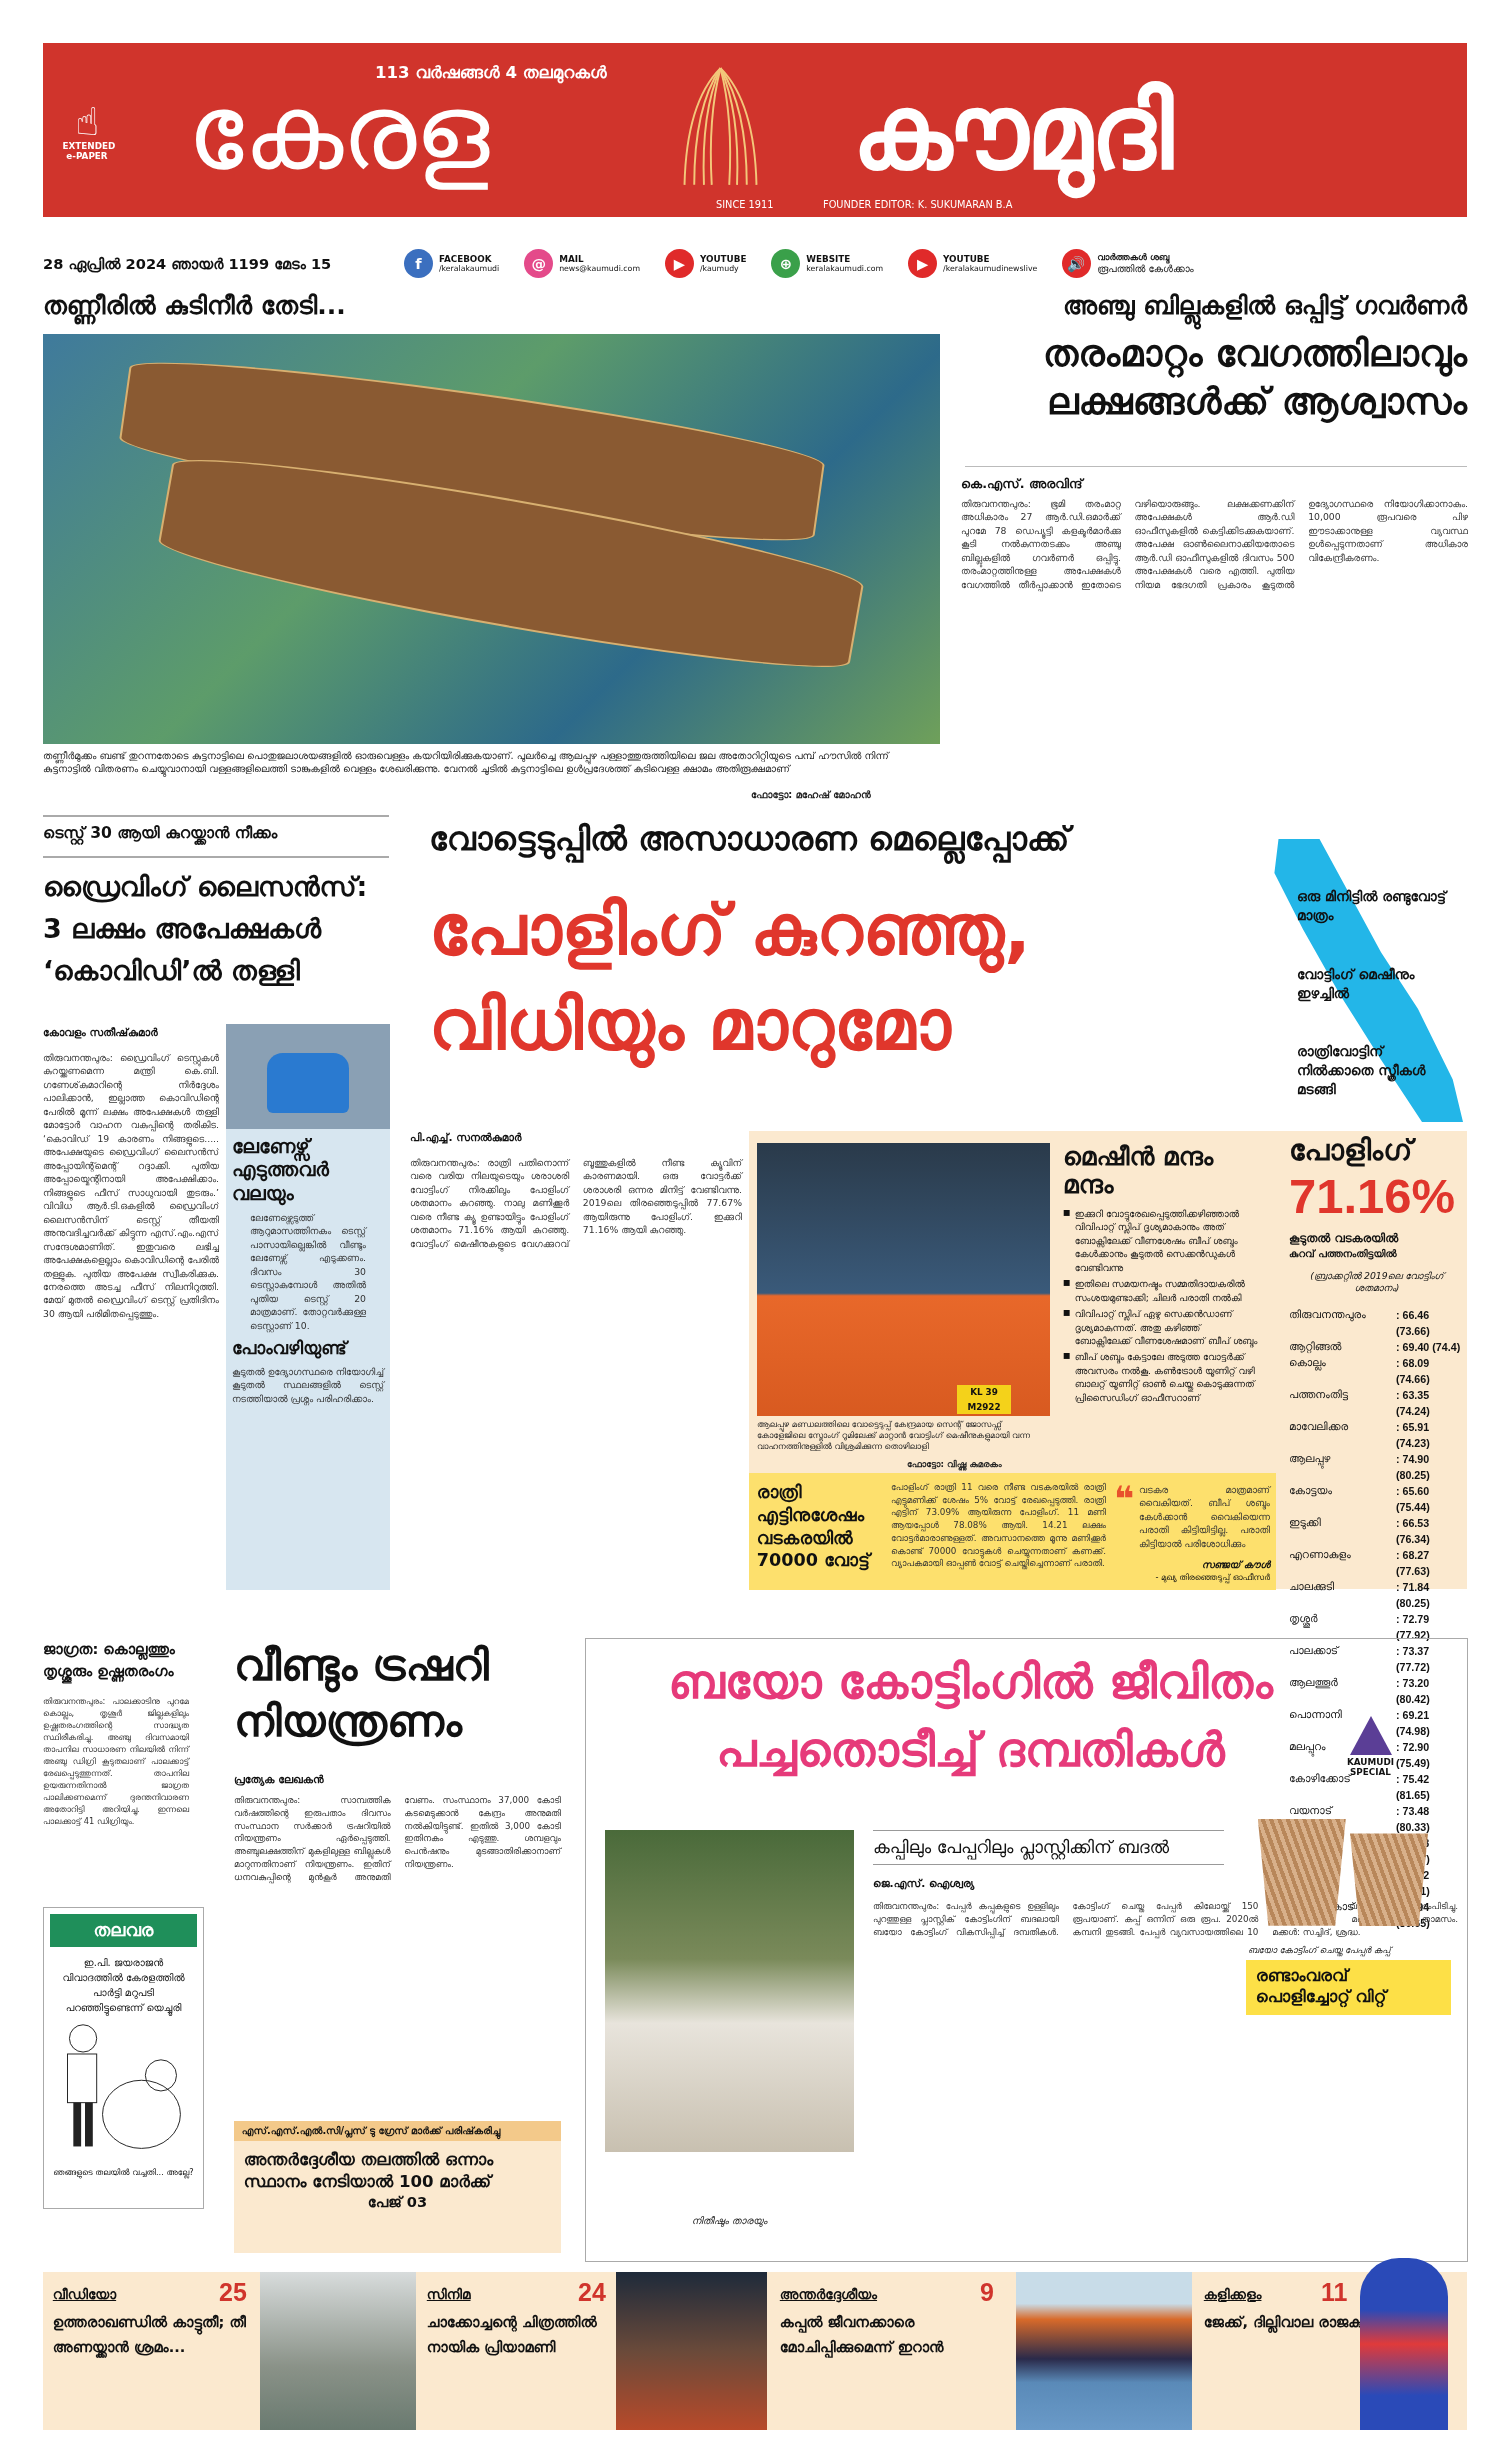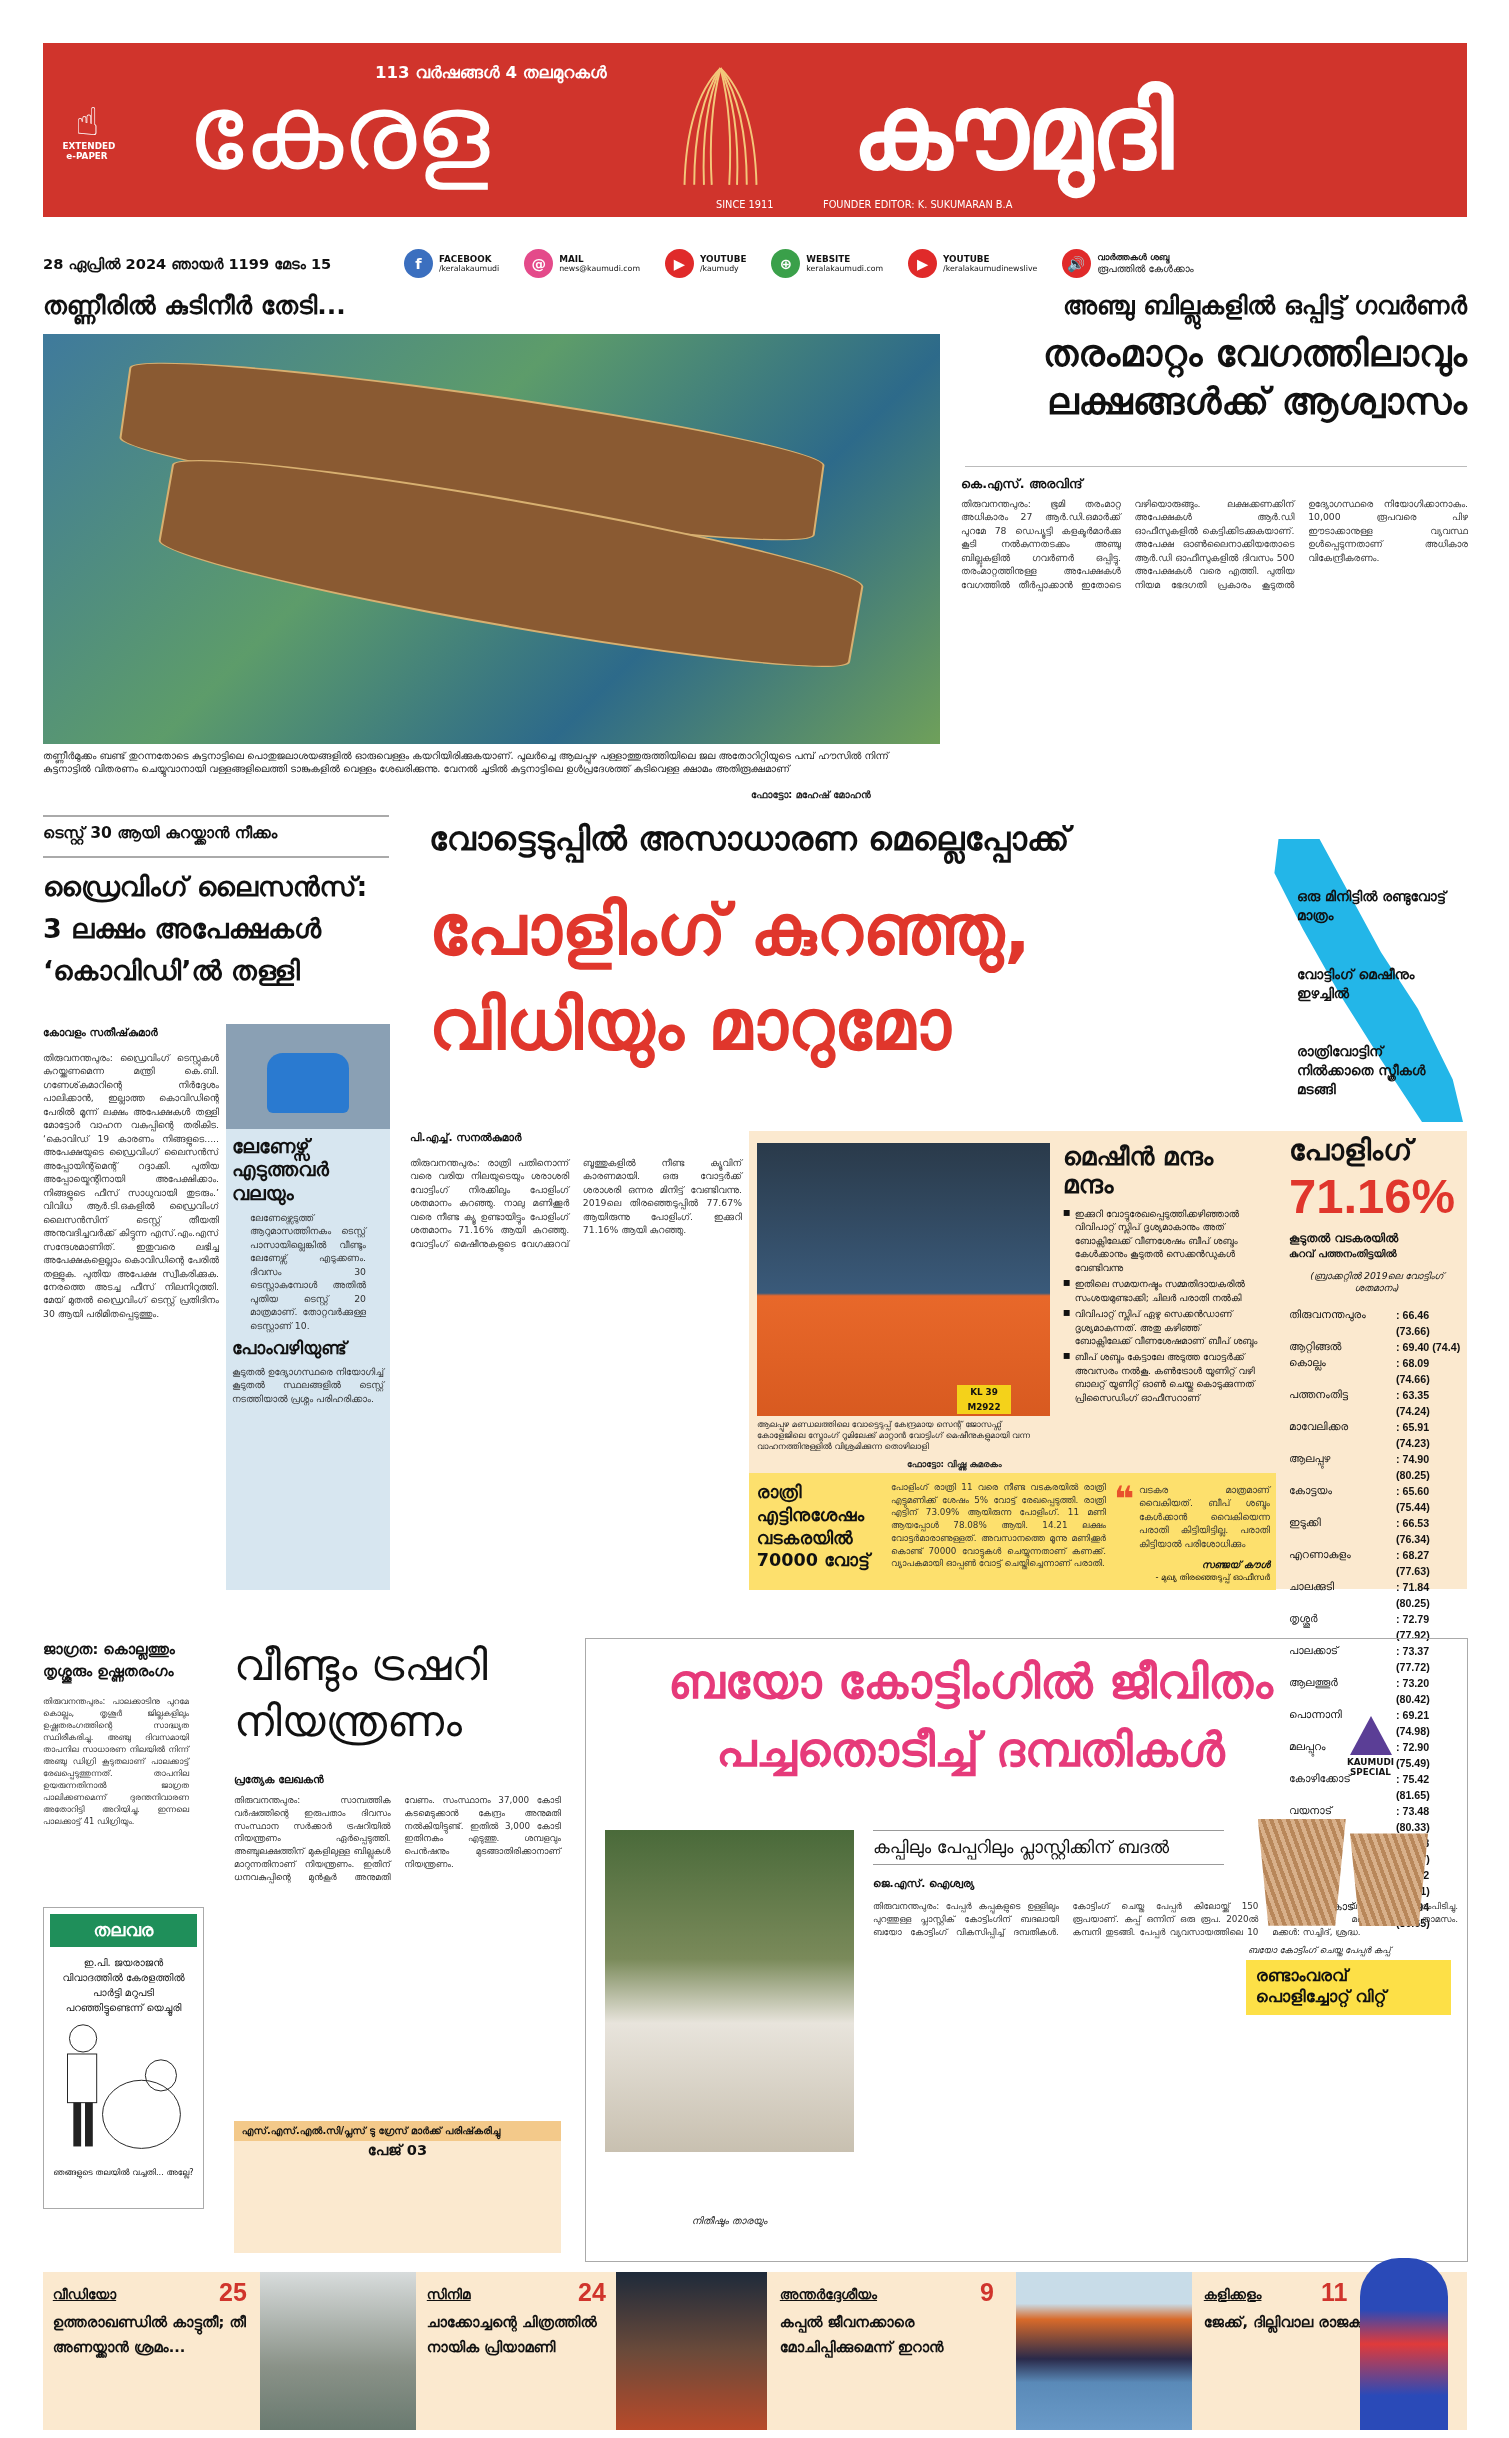--- a/index.html
+++ b/index.html
@@ -269,25 +269,26 @@
     <circle cx="40" cy="22" r="14" fill="none" stroke="#222"></circle>
       <rect x="24" y="38" width="30" height="50" fill="none" stroke="#222"></rect>
       <rect x="30" y="88" width="8" height="45" fill="#222"></rect>
       <rect x="42" y="88" width="8" height="45" fill="#222"></rect>
     <circle cx="120" cy="60" r="16" fill="none" stroke="#222"></circle>
       <ellipse cx="100" cy="100" rx="40" ry="35" fill="none" stroke="#222"></ellipse>
   </svg>
   <div style="font-size:8.3px;text-align:center;">ഞങ്ങളുടെ തലയിൽ വച്ചതി... അല്ലേ?</div>
 </div>
 
-<div class="abs" style="left:234px;top:1638px;width:322px;font-size:43px;font-weight:normal;line-height:1.3;">വീണ്ടും ട്രഷറി നിയന്ത്രണം</div>
+<div class="abs" style="left:234px;top:1638px;width:322px;font-size:43px;font-weight:bold;line-height:1.3;">വീണ്ടും ട്രഷറി നിയന്ത്രണം</div>
 <div class="abs byline" style="left:234px;top:1773px;font-size:10.7px;">പ്രത്യേക ലേഖകൻ</div>
 <div class="abs bodytext cols2" style="left:234px;top:1794px;width:327px;height:322px;font-size:8.8px;">തിരുവനന്തപുരം: സാമ്പത്തിക വർഷത്തിന്റെ ഇരുപതാം ദിവസം സംസ്ഥാന സർക്കാർ ട്രഷറിയിൽ നിയന്ത്രണം ഏർപ്പെടുത്തി. അഞ്ചുലക്ഷത്തിന് മുകളിലുള്ള ബില്ലുകൾ മാറുന്നതിനാണ് നിയന്ത്രണം. ഇതിന് ധനവകുപ്പിന്റെ മുൻകൂർ അനുമതി വേണം. സംസ്ഥാനം 37,000 കോടി കടമെടുക്കാൻ കേന്ദ്രം അനുമതി നൽകിയിട്ടുണ്ട്. ഇതിൽ 3,000 കോടി ഇതിനകം എടുത്തു. ശമ്പളവും പെൻഷനും മുടങ്ങാതിരിക്കാനാണ് നിയന്ത്രണം.</div>
 <div class="abs cream" style="left:234px;top:2121px;width:327px;height:132px;">
   <div style="background:#f3c98a;font-size:9.8px;font-weight:bold;padding:3.9px 7.8px;">എസ്.എസ്.എൽ.സി/പ്ലസ് ടു ഗ്രേസ് മാർക്ക് പരിഷ്‌കരിച്ചു</div>
+  <div style="font-size:16.6px;font-weight:bold;padding:7.8px 9.8px 0;line-height:1.35;">അന്തർദ്ദേശീയ തലത്തിൽ ഒന്നാം സ്ഥാനം നേടിയാൽ 100 മാർക്ക്</div>
   <div style="font-size:14.6px;font-weight:bold;text-align:center;padding:0 4px;">പേജ് 03</div>
 </div>
 
 <div class="abs" style="left:585px;top:1638px;width:883px;height:624px;border:1px solid #aaa;"></div>
 <div class="abs pink" style="left:600px;top:1648px;width:741px;font-size:47px;line-height:1.45;text-align:center;">
   <div>ബയോ കോട്ടിംഗിൽ ജീവിതം</div>
   <div>പച്ചതൊടീച്ച് ദമ്പതികൾ</div>
 </div>
 <div class="abs" style="left:1341px;top:1716px;width:59px;text-align:center;">
   <div style="width:0;height:0;border-left:21.5px solid transparent;border-right:21.5px solid transparent;border-bottom:39px solid #5b3e96;margin:0 auto;"></div>

